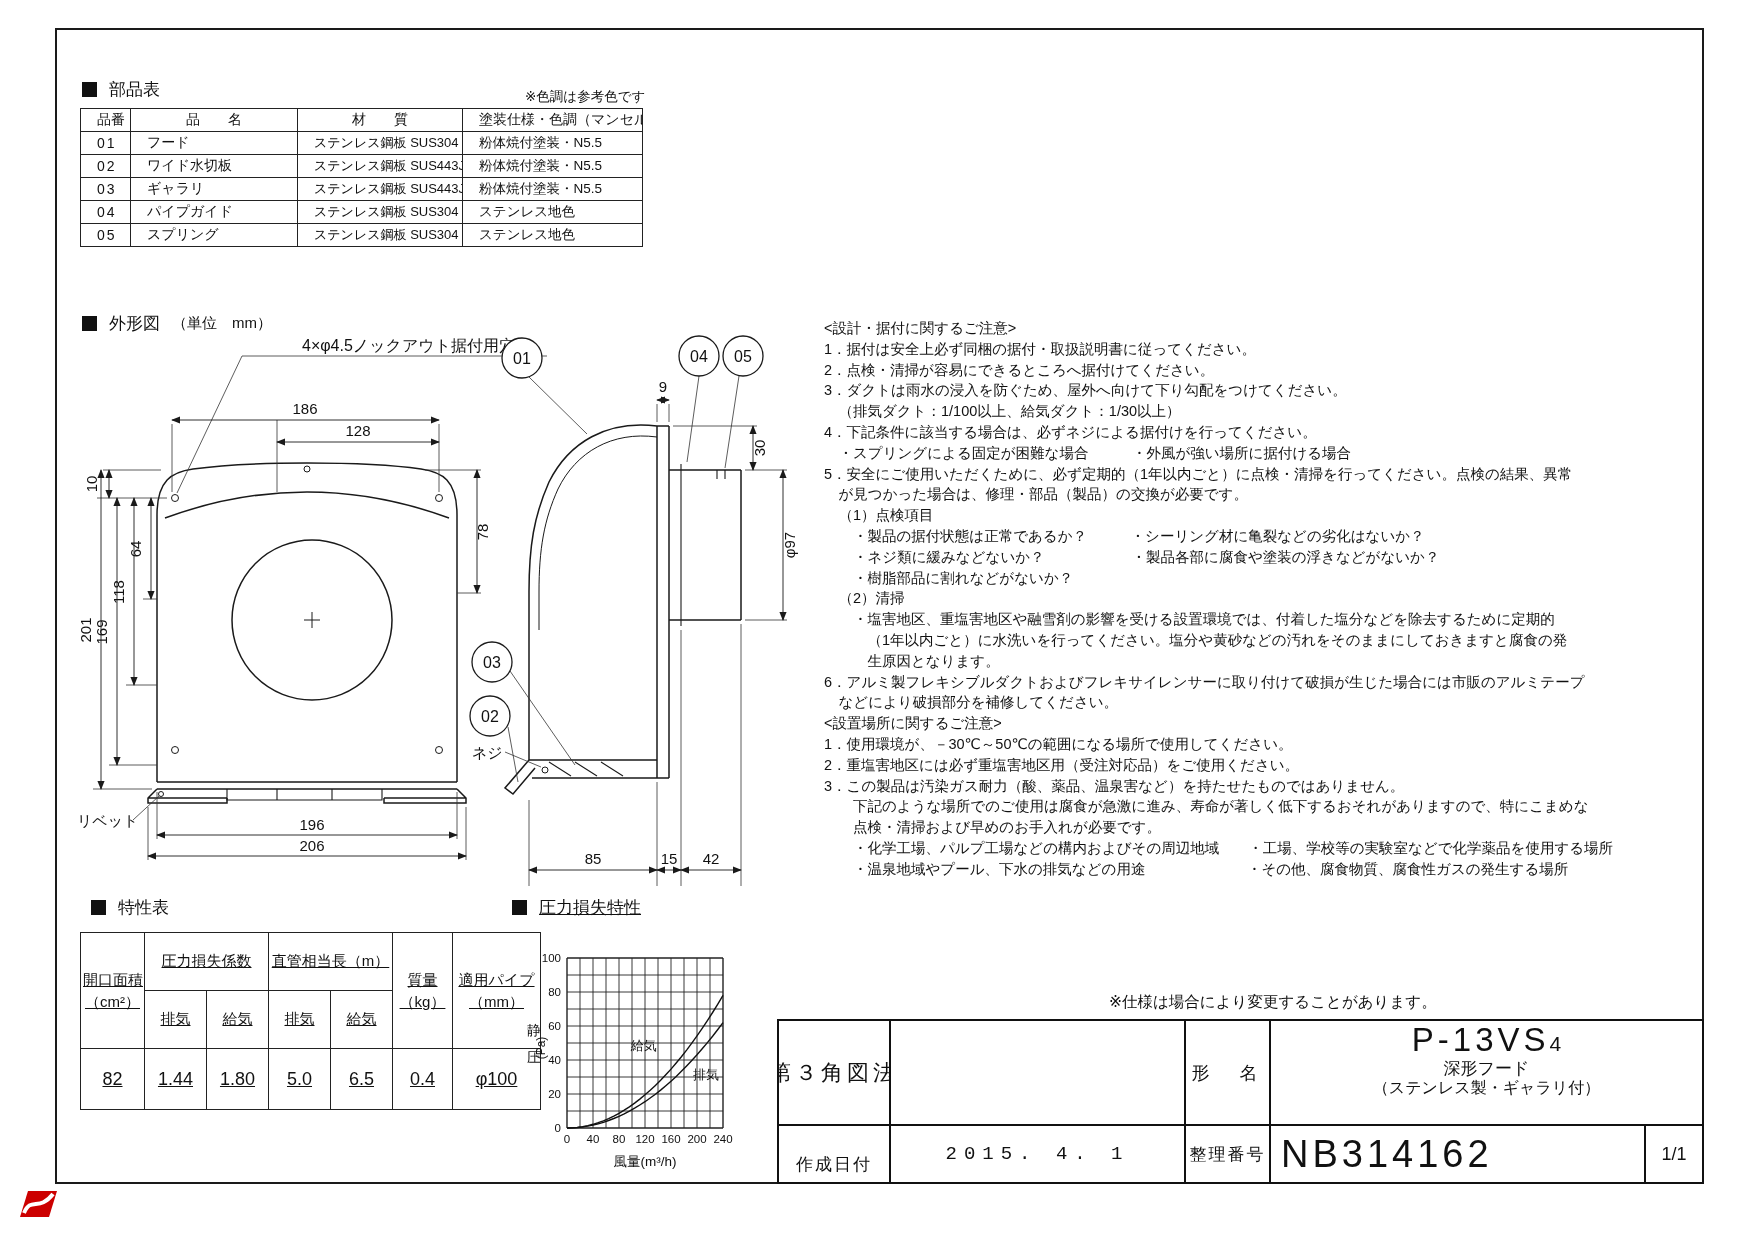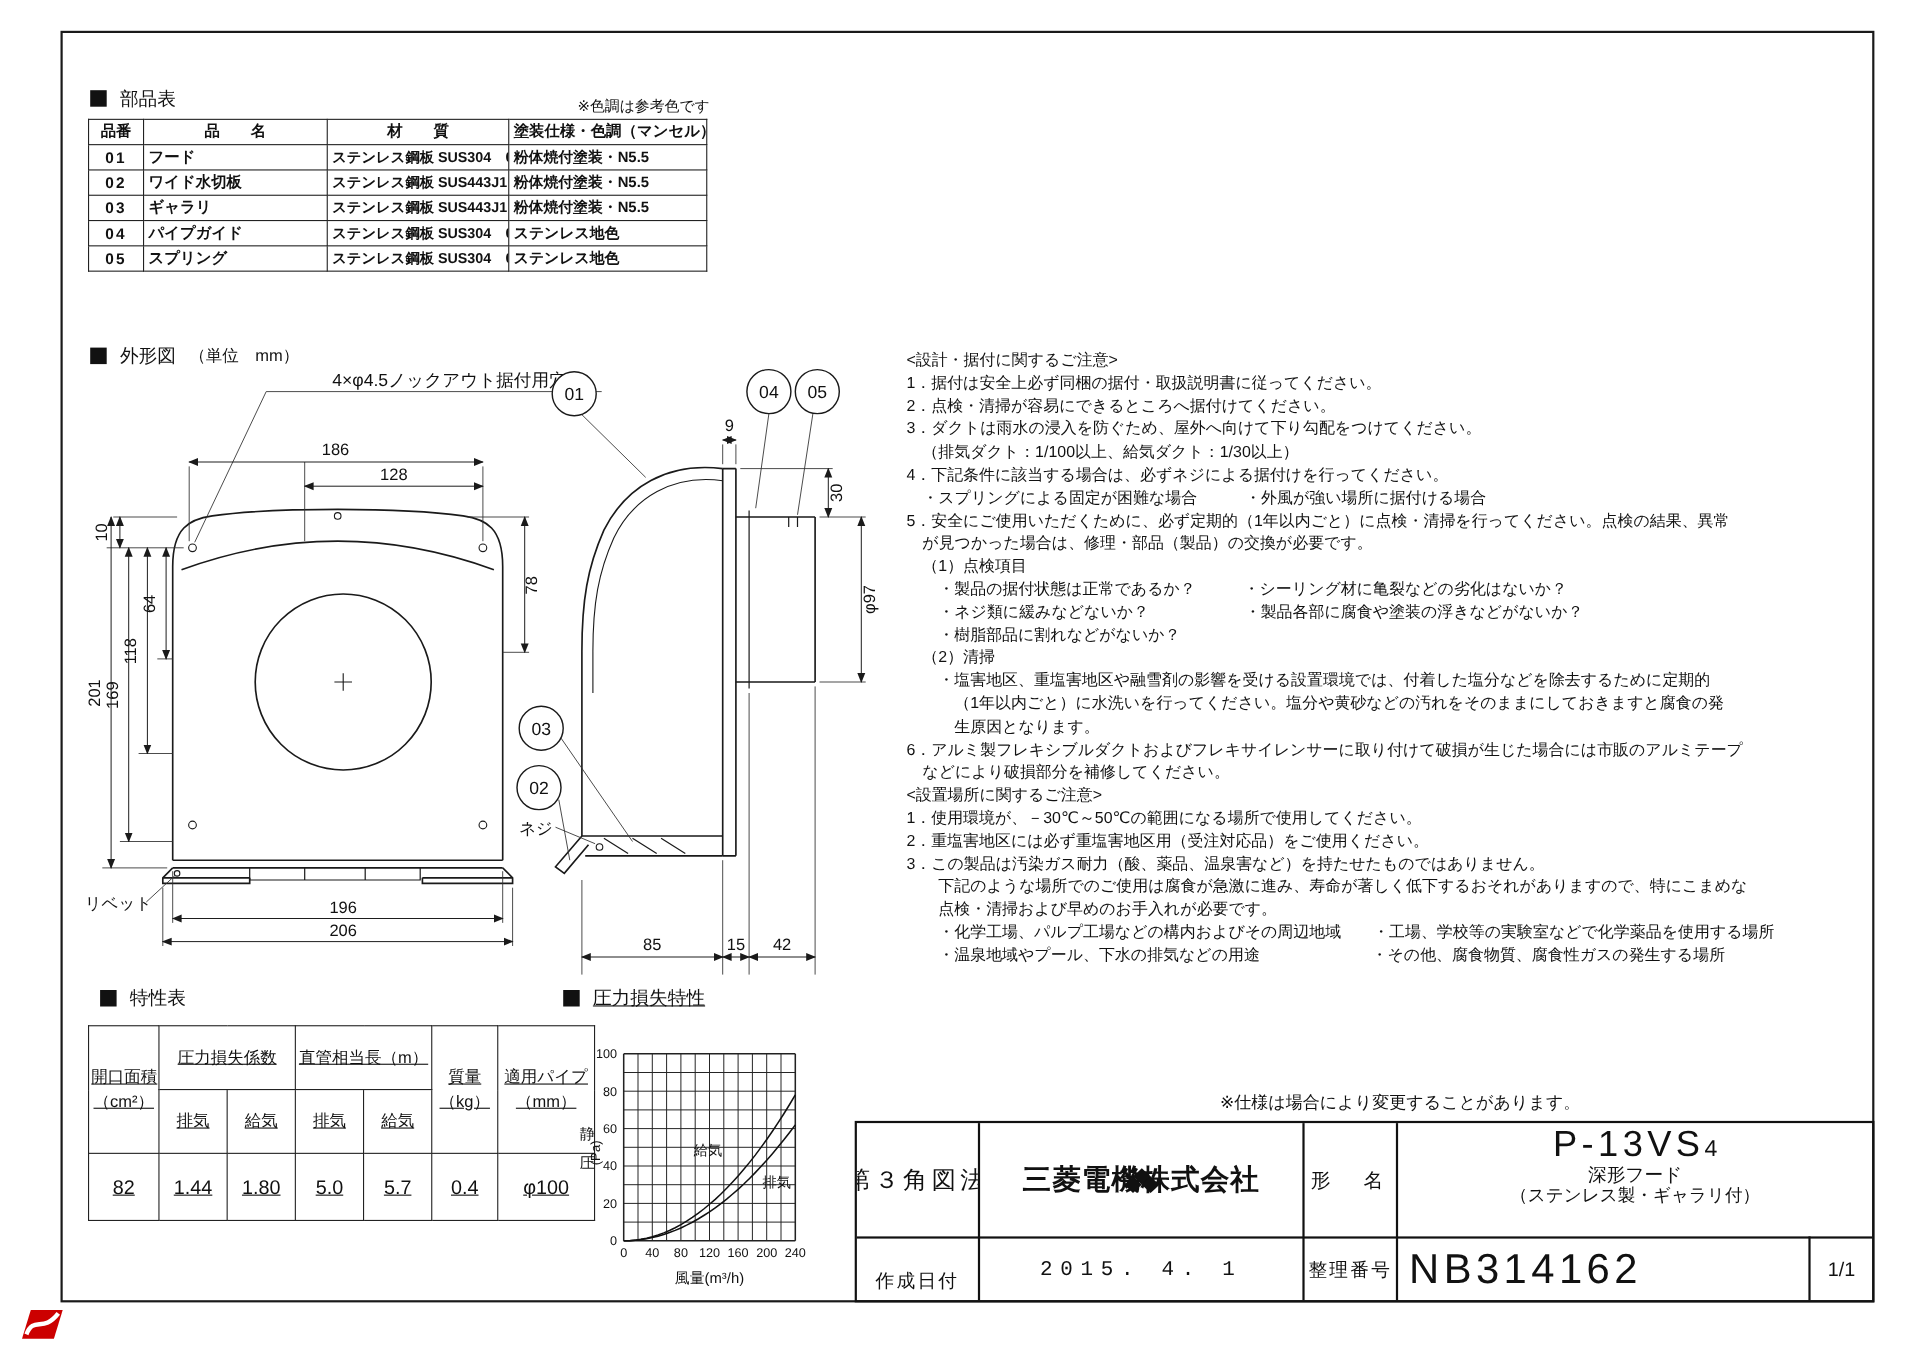--- a/index.html
+++ b/index.html
@@ -9,21 +9,21 @@
     overflow:hidden;
   }
   .frame{position:absolute;left:55px;top:28px;width:1645px;height:1152px;border:2px solid #1a1a1a;}
   .abs{position:absolute;}
   .sec{position:absolute;display:flex;align-items:center;gap:12px;font-size:17px;white-space:pre;}
   .sq{width:15px;height:15px;background:#111;flex:0 0 auto;}
   .unit-note{font-size:15px;}
   
   table{border-collapse:collapse;table-layout:fixed;}
   .parts{position:absolute;left:23px;top:78px;width:562px;font-size:14px;}
-  .parts th,.parts td{border:1.2px solid #222;height:22px;padding:0 4px;white-space:nowrap;overflow:hidden;font-weight:bold;}
+  .parts th,.parts td{border:1.2px solid #222;height:22px;padding:0 16px;white-space:nowrap;overflow:hidden;font-weight:normal;}
   .parts .c-num{text-align:center;letter-spacing:2px;}
   .parts .c-mat{font-size:13px;}
   .parts .c-fin{font-size:13.5px;}
   .colornote{position:absolute;left:468px;top:58px;font-size:13.5px;}
   
   .spec{position:absolute;left:23px;top:902px;width:460px;font-size:15px;text-align:center;}
   .spec th,.spec td{border:1.2px solid #222;padding:16px 2px;font-weight:normal;white-space:nowrap;overflow:hidden;text-decoration:underline;}
   .spec .hrow th{height:25px;}
   .spec .vrow td{height:28px;font-size:18px;}
   .spec .two div{line-height:22px;}
@@ -268,21 +268,21 @@
       <th>排気</th>
       <th>給気</th>
       <th>排気</th>
       <th>給気</th>
     </tr>
     <tr class="vrow">
       <td>82</td>
       <td>1.44</td>
       <td>1.80</td>
       <td>5.0</td>
-      <td>5.7</td>
+      <td>6.5</td>
       <td>0.4</td>
       <td>φ100</td>
     </tr>
   </tbody>
     </table>
 
   <div class="sec" style="left:455px;top:866px;text-decoration:underline;">
     <span class="sq"></span>
     <span>圧力損失特性</span>
   </div>
@@ -339,28 +339,20 @@
 
   <div class="tblock">
     <div class="tb-line" style="left:0;top:103px;width:923px;height:1.5px;"></div>
     <div class="tb-line" style="left:110px;top:0;width:1.5px;height:161px;"></div>
     <div class="tb-line" style="left:405px;top:0;width:1.5px;height:161px;"></div>
     <div class="tb-line" style="left:490px;top:0;width:1.5px;height:161px;"></div>
     <div class="tb-line" style="left:865px;top:103px;width:1.5px;height:58px;"></div>
 
     <div class="tb-cell proj" style="left:0;top:0;width:110px;height:103px;">第３角図法</div>
 
-    <div class="tb-cell" style="left:112px;top:0;width:293px;height:103px;gap:8px;">
-      <svg width="40" height="28" viewBox="0 0 40 26">
-        <polygon points="20,2 28,9.5 20,17 12,9.5" fill="#111"></polygon>
-        <polygon points="12,9.5 20,17 12,24.5 4,17" fill="#111"></polygon>
-        <polygon points="28,9.5 36,17 28,24.5 20,17" fill="#111"></polygon>
-      </svg>
-      <span class="company">三菱電機株式会社</span>
-    </div>
 
     <div class="tb-cell mlabel" style="left:407px;top:0;width:83px;height:103px;">形　名</div>
 
     <div class="tb-cell model-wrap" style="left:492px;top:0;width:431px;height:76px;align-items:center;">
       <div>
         <span class="model-main">P-13VS</span><span class="model-sub">4</span>
       </div>
       <div class="model-l2">深形フード</div>
       <div class="model-l3">（ステンレス製・ギャラリ付）</div>
     </div>

